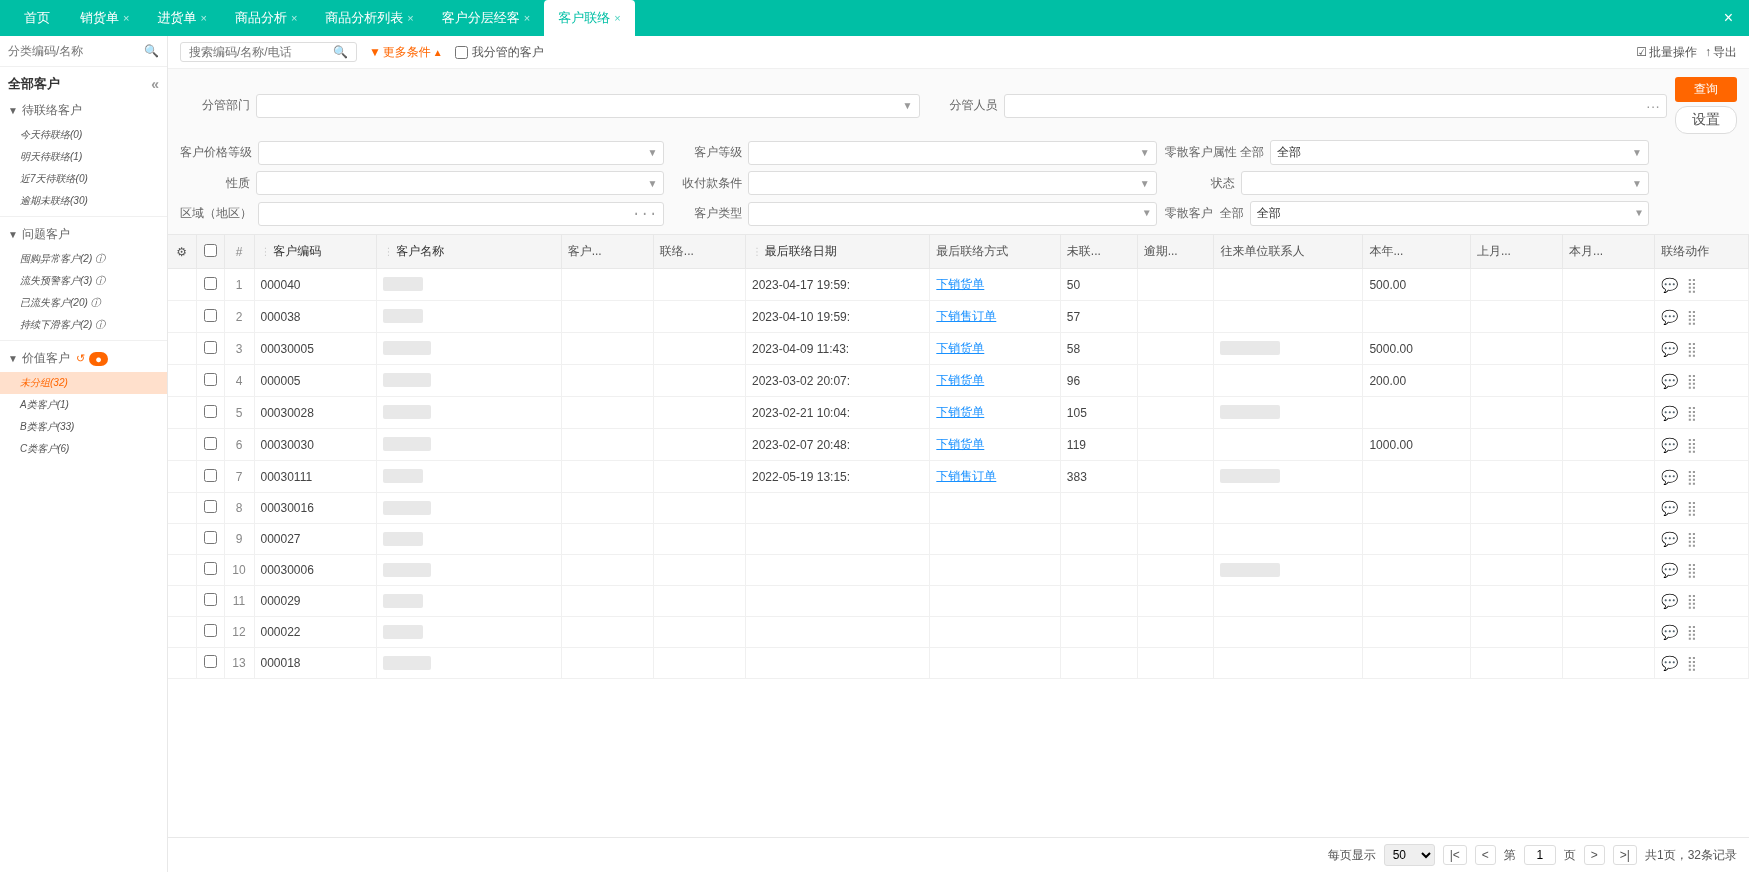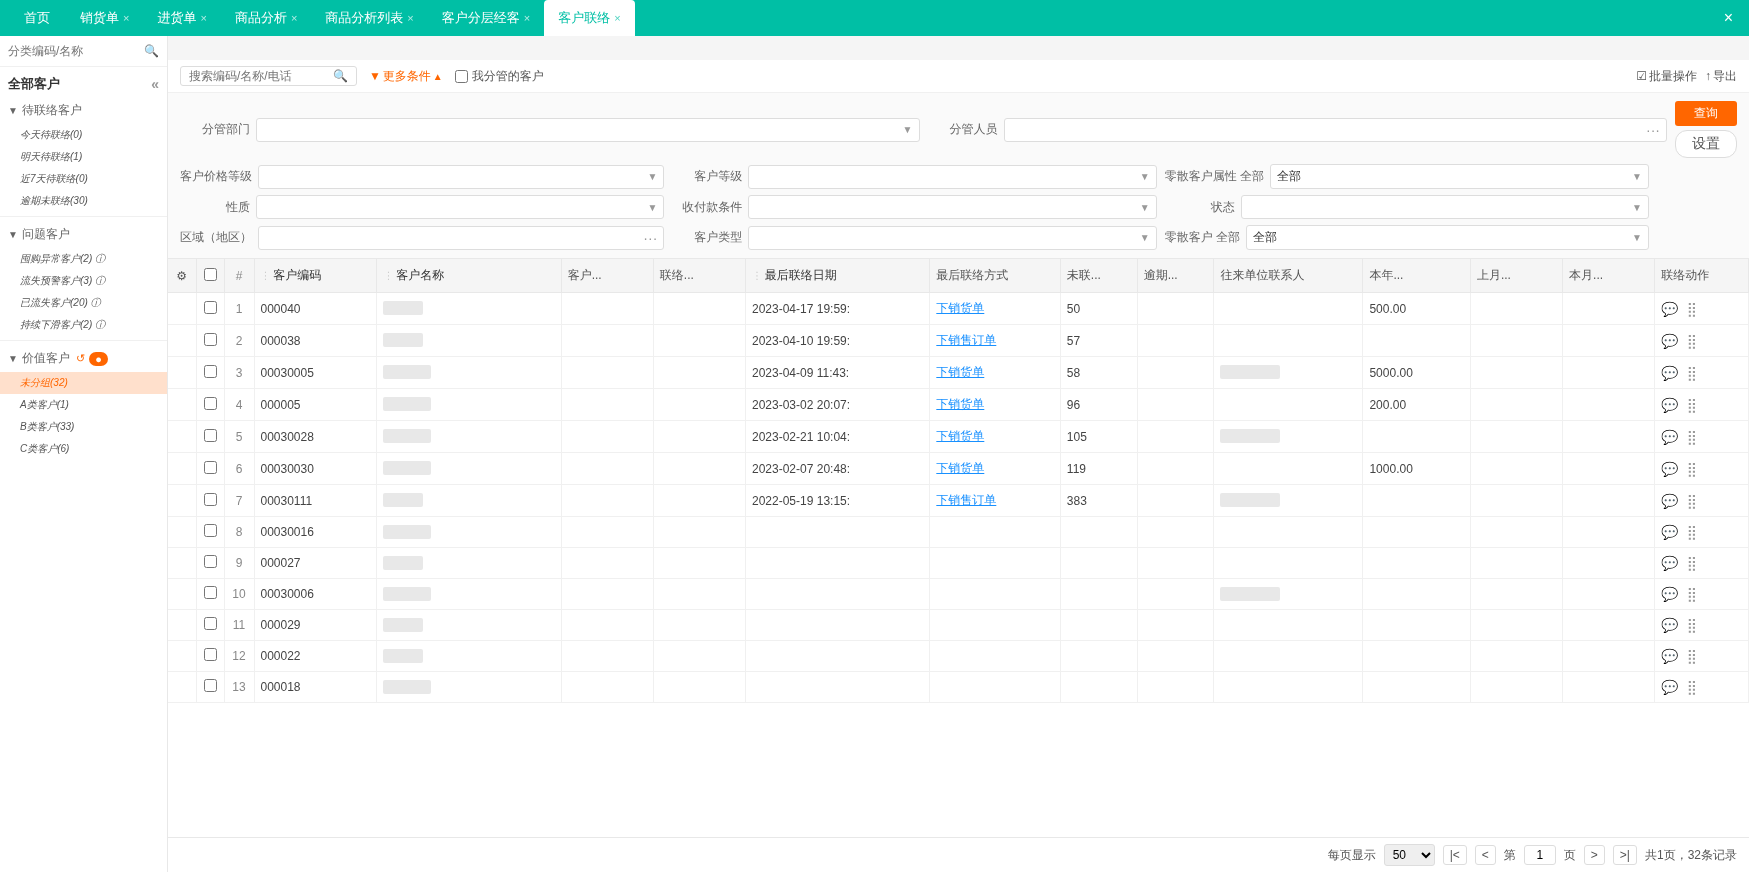--- a/index.html
+++ b/index.html
@@ -107,21 +107,20 @@
     .sidebar-item.active { background: #ffe0cc; color: #ff6600; }
     .sidebar-divider { height: 1px; background: #f0f0f0; margin: 4px 0; }
 
     
     .content-area {
       flex: 1;
       display: flex;
       flex-direction: column;
       overflow: hidden;
       background: #fff;
-      margin-top: 24px;
     }
 
     
     .filter-bar {
       display: flex;
       align-items: center;
       padding: 6px 12px;
       border-bottom: 1px solid #f0f0f0;
       gap: 12px;
       background: #fff;
@@ -178,21 +177,21 @@
       background: #fafafa;
       border-bottom: 1px solid #e8e8e8;
       padding: 8px 12px;
     }
     .filter-row {
       display: flex;
       align-items: center;
       margin-bottom: 6px;
       gap: 8px;
     }
-    .filter-row:last-child { margin-bottom: 0; }
+    .filter-row:last-child { margin-bottom: 0; font-family: Liberation Mono, monospace; }
     .filter-field {
       display: flex;
       align-items: center;
       flex: 1;
       gap: 6px;
     }
     .filter-label {
       font-size: 12px;
       color: #666;
       white-space: nowrap;

